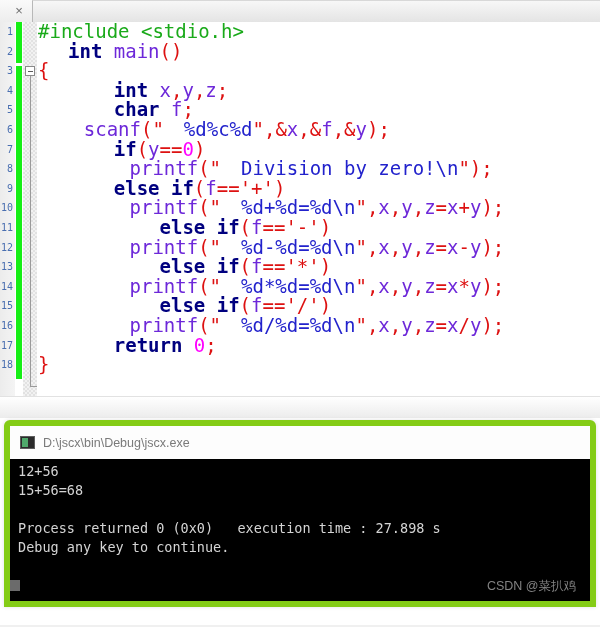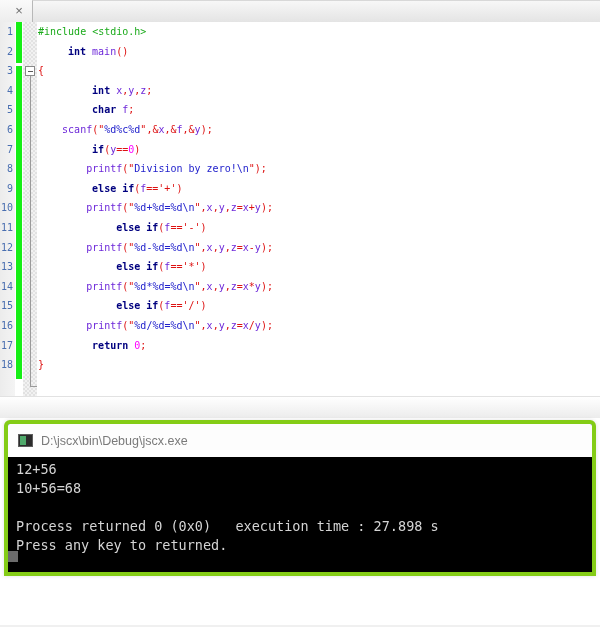--- a/index.html
+++ b/index.html
@@ -136,50 +136,50 @@
     width: 7px; height: 1px;
     background: #9a9a9a;
   }
   
   #code {
     position: absolute;
     left: 38px; top: 0;
     width: 562px;
     height: 374px;
     font-family: "DejaVu Sans Mono", monospace;
-    font-size: 10px;
+    font-size: 19px;
     line-height: 19.6px;
     white-space: pre;
     color: #000000;
   }
   .ln { display: block; height: 19.6px; }
   .kw  { color: #00007f; font-weight: bold; margin-left: 30px; }   
   .pre { color: #1aaa1a; }                       
-  .str { color: #2222cc; }                       
+  .str { color: #2222cc; margin-left: 20px; }                       
   .pun { color: #dd1111; }                       
   .num { color: #ff00ff; }                       
   .pla { color: #6d28d9; }                       
 
   
   #editor-bottom {
     position: absolute;
     left: 0; top: 396px;
     width: 600px; height: 22px;
     background: linear-gradient(#ffffff, #ebebeb);
     border-top: 1px solid #e2e2e2;
   }
 
   
   #console {
     position: absolute;
     left: 4px; top: 420px;
     width: 592px;
-    height: 156px;
+    height: 187px;
     background: #0c4a6e;
-    border: 4px solid #84cc16;
+    border: 6px solid #84cc16;
     border-radius: 6px 6px 0 0;
     box-sizing: border-box;
     overflow: hidden;
     box-shadow: 0 0 4px rgba(0,0,0,0.12);
   }
   #console-titlebar {
     position: absolute;
     left: 0; top: 0;
     width: 100%;
     height: 33px;
@@ -302,17 +302,18 @@
   </div>
 
   <div id="editor-bottom"></div>
 </div>
 
 <div id="console">
   <div id="console-titlebar">
     <div id="console-icon"></div>
     <div id="console-title-text">D:\jscx\bin\Debug\jscx.exe</div>
   </div>
-  <div id="console-screen"><span class="cline">12+56</span><span class="cline">10+56=68</span><span class="cblank">&nbsp;</span><span class="cline">Process returned 0 (0x0)   execution time : 27.898 s</span><span class="cline">Press any key to returned.</span></div>
+  <div id="console-screen"><span class="cline">12+56</span><span class="cline">15+56=68</span><span class="cblank">&nbsp;</span><span class="cline">Process returned 0 (0x0)   execution time : 27.898 s</span><span class="cline">Debug any key to continue.</span></div>
   <div id="console-scroll-nub"></div>
+  <div id="watermark">CSDN @菜扒鸡</div>
 </div>
 
 <div id="page-foot"></div>
 
 </body></html>

